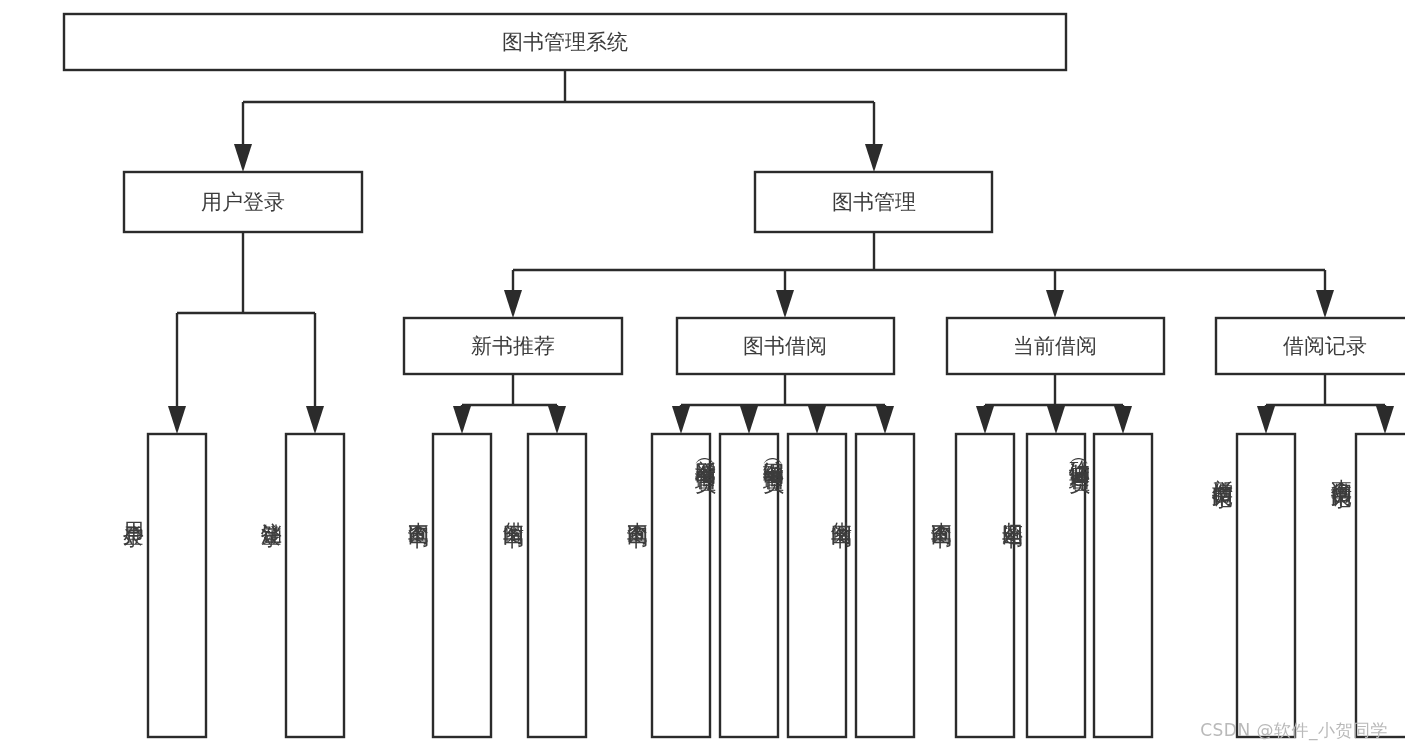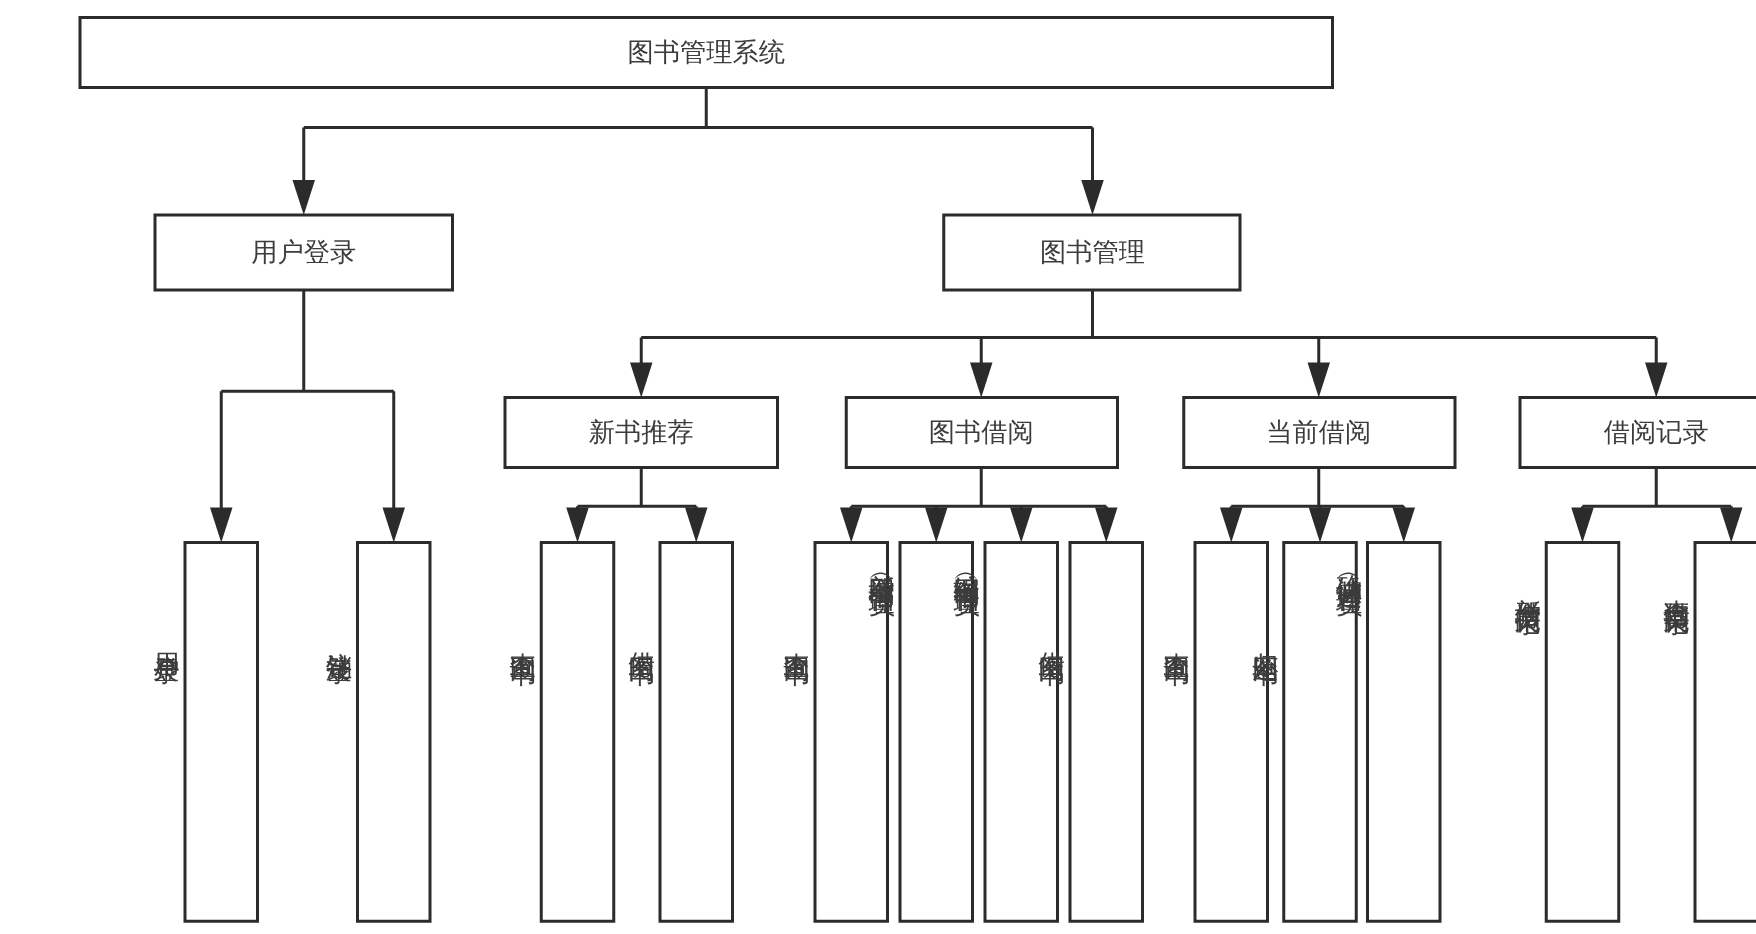--- a/index.html
+++ b/index.html
@@ -210,13 +210,14 @@
   <div class="vlabel" style="left:637px; top:505px;">查询图书</div>
   <div class="vlabel" style="left:705px; top:443px;">新增图书（管理员）</div>
   <div class="vlabel" style="left:773px; top:443px;">编辑图书（管理员）</div>
   <div class="vlabel" style="left:841px; top:505px;">借阅图书</div>
   <div class="vlabel" style="left:941px; top:505px;">查询图书</div>
   <div class="vlabel" style="left:1012px; top:505px;">归还图书</div>
   <div class="vlabel" style="left:1079px; top:443px;">确认归还（管理员）</div>
   <div class="vlabel" style="left:1222px; top:462px;">新增借阅记录</div>
   <div class="vlabel" style="left:1341px; top:462px;">查询借阅记录</div>
 
+  <div class="watermark">CSDN @软件_小贺同学</div>
 </div>
 
 </body></html>

